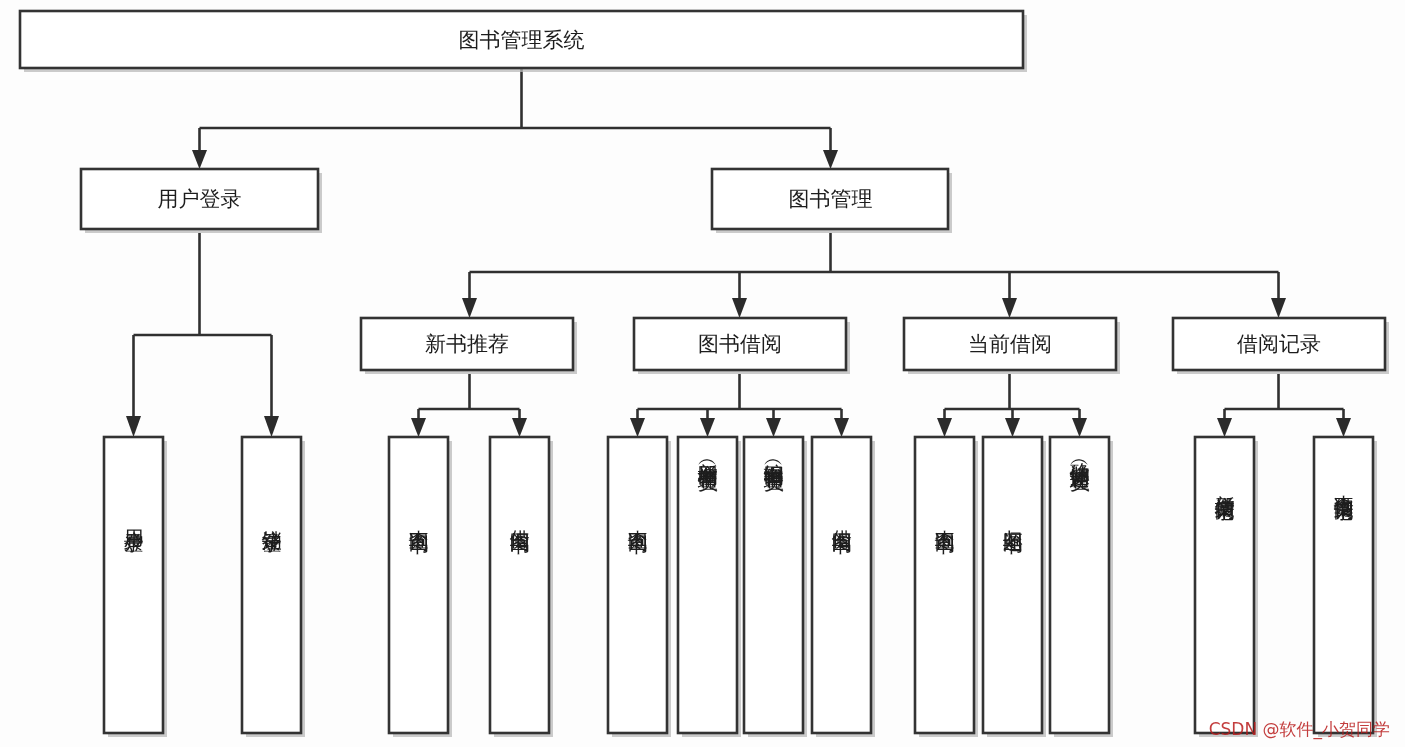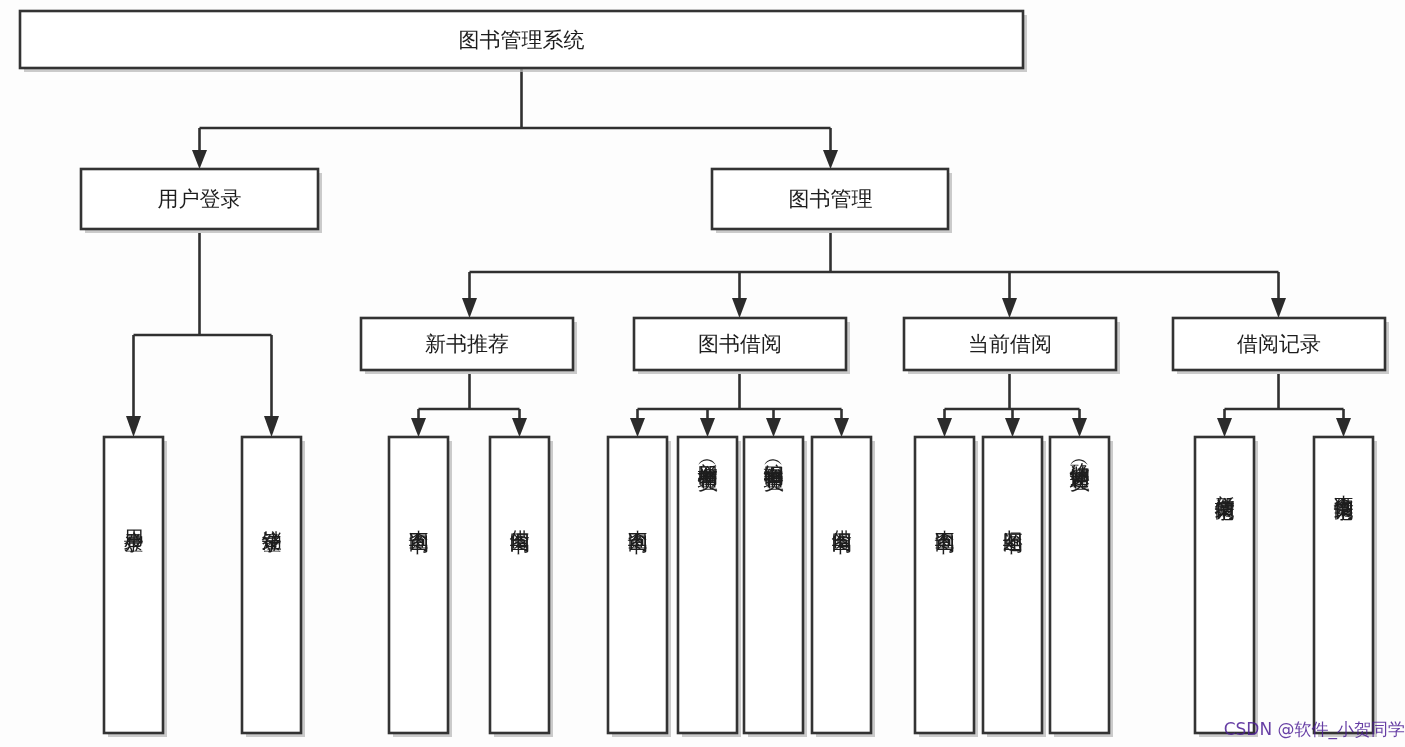--- a/index.html
+++ b/index.html
@@ -67,25 +67,25 @@
     text-orientation: upright;
     font-family: "DejaVu Sans", "Liberation Sans", sans-serif;
     font-size: 20px;
     line-height: 1.08;
     color: #1d1d1d;
     letter-spacing: 1.5px;
     white-space: nowrap;
   }
   .watermark {
     position: absolute;
-    right: 0;
+    right: 15px;
     bottom: 6px;
     font-family: "DejaVu Sans", "Liberation Sans", sans-serif;
     font-size: 17px;
-    color: #4c1d95;
+    color: #b91c1c;
     opacity: 0.85;
     white-space: nowrap;
     pointer-events: none;
   }
 </style>
 </head>
 <body>
 
 <div id="diagram-root">
 

